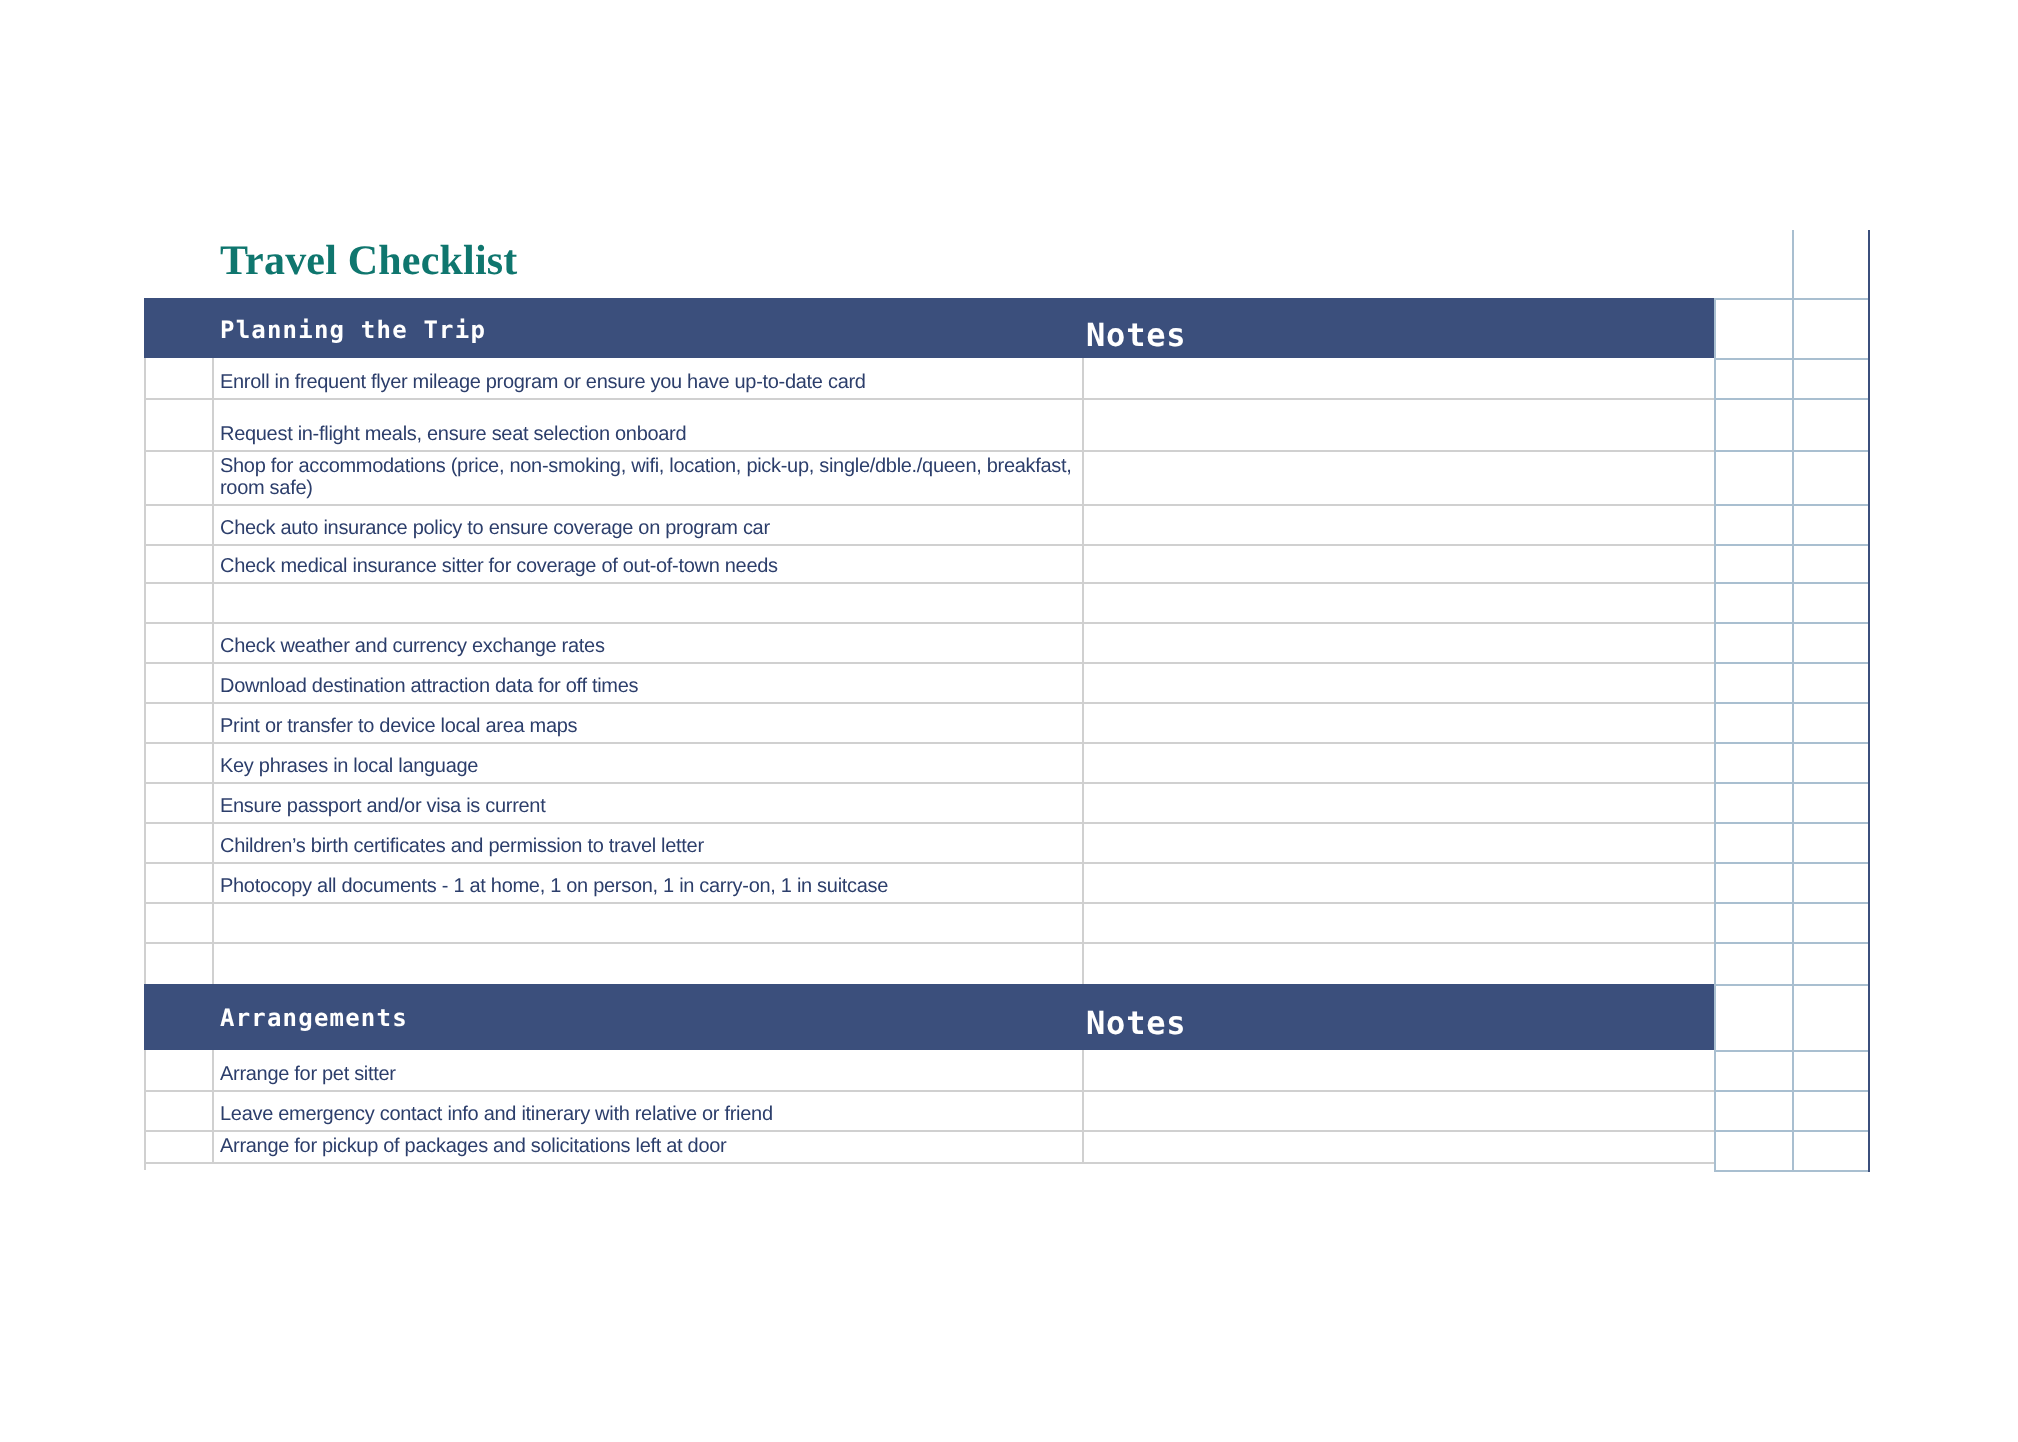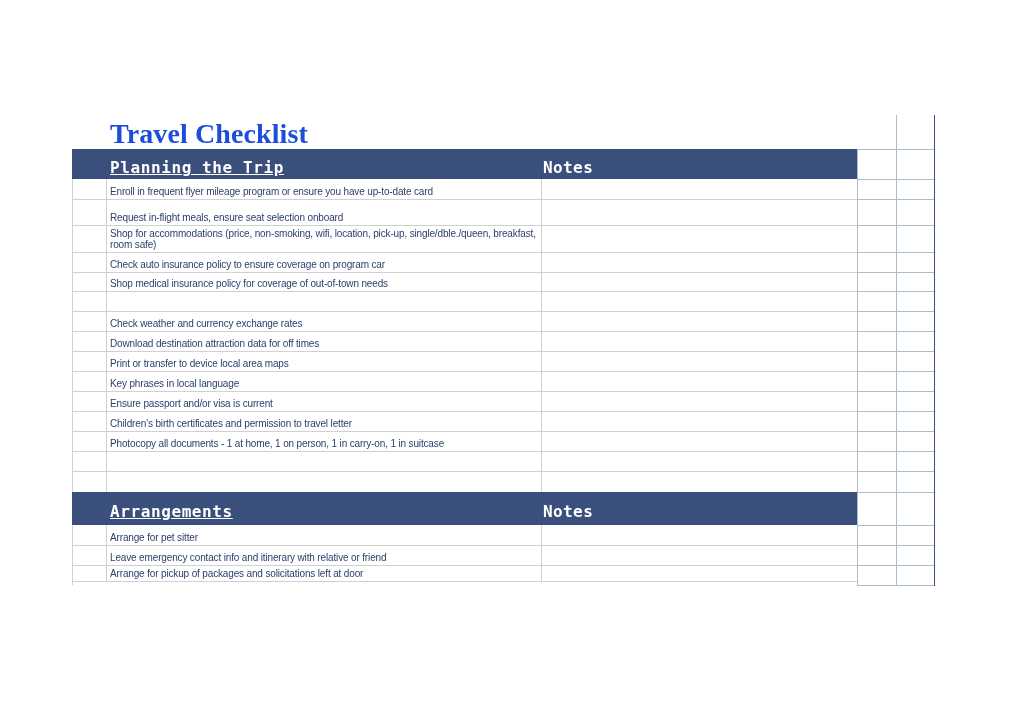--- a/index.html
+++ b/index.html
@@ -1,28 +1,28 @@
 <!DOCTYPE html>
 <html><head>
   <meta charset="utf-8">
   <style>
     html, body { margin: 0; padding: 0; background: #ffffff; }
     body { width: 1009px; height: 721px; position: relative; overflow: hidden;
            font-family: "Liberation Sans", sans-serif; }
     .sheet { position: absolute; left: 0; top: 0; width: 1009px; height: 721px; }
 
     .title { position: absolute; left: 110px; top: 118px; font-family: "Liberation Serif", serif;
-             font-weight: bold; font-size: 28px; color: #1d4ed8; letter-spacing: 0.1px; white-space: nowrap; }
+             font-weight: bold; font-size: 21px; color: #0f766e; letter-spacing: 0.1px; white-space: nowrap; }
 
     .gline-v { position: absolute; width: 1px; }
     .gline-h { position: absolute; height: 1px; }
 
     .band { position: absolute; left: 72px; width: 785px; background: #3b4f7c; color: #ffffff; }
     .band .h1 { position: absolute; left: 38px; font-family: "DejaVu Sans Mono", monospace;
-                font-weight: bold; font-size: 16px; letter-spacing: 0.6px; white-space: nowrap; text-decoration: underline; }
+                font-weight: bold; font-size: 12px; letter-spacing: 0.6px; white-space: nowrap; }
     .band .h2 { position: absolute; left: 471px; font-family: "DejaVu Sans Mono", monospace;
                 font-weight: bold; font-size: 16px; letter-spacing: 0.4px; white-space: nowrap; }
 
     .row { position: absolute; left: 72px; width: 785px; border-bottom: 1px solid #d0d0d0; box-sizing: border-box; }
     .row .cell-check { position: absolute; left: 0; top: 0; bottom: 0; width: 35px; border-right: 1px solid #d0d0d0; box-sizing: border-box; }
     .row .cell-task { position: absolute; left: 38px; right: 318px; bottom: 2px; font-size: 10px; line-height: 11px;
                       color: #2c3e6b; letter-spacing: -0.15px; margin-top: 32px; }
     .row .cell-notes { position: absolute; left: 469px; top: 0; bottom: 0; right: 0; border-left: 1px solid #d0d0d0; box-sizing: border-box; }
 
     .leftborder { position: absolute; left: 72px; width: 1px; background: #d0d0d0; }
@@ -59,21 +59,21 @@
         <div class="cell-task">Shop for accommodations (price, non-smoking, wifi, location, pick-up, single/dble./queen, breakfast, room safe)</div>
         <div class="cell-notes"></div>
       </div>
       <div class="row" style="top: 252px; height: 21px;">
         <div class="cell-check"></div>
         <div class="cell-task">Check auto insurance policy to ensure coverage on program car</div>
         <div class="cell-notes"></div>
       </div>
       <div class="row" style="top: 272px; height: 20px;">
         <div class="cell-check"></div>
-        <div class="cell-task">Shop medical insurance policy for coverage of out-of-town needs</div>
+        <div class="cell-task">Check medical insurance sitter for coverage of out-of-town needs</div>
         <div class="cell-notes"></div>
       </div>
       <div class="row" style="top: 291px; height: 21px;">
         <div class="cell-check"></div>
         <div class="cell-notes"></div>
       </div>
       <div class="row" style="top: 311px; height: 21px;">
         <div class="cell-check"></div>
         <div class="cell-task">Check weather and currency exchange rates</div>
         <div class="cell-notes"></div>

